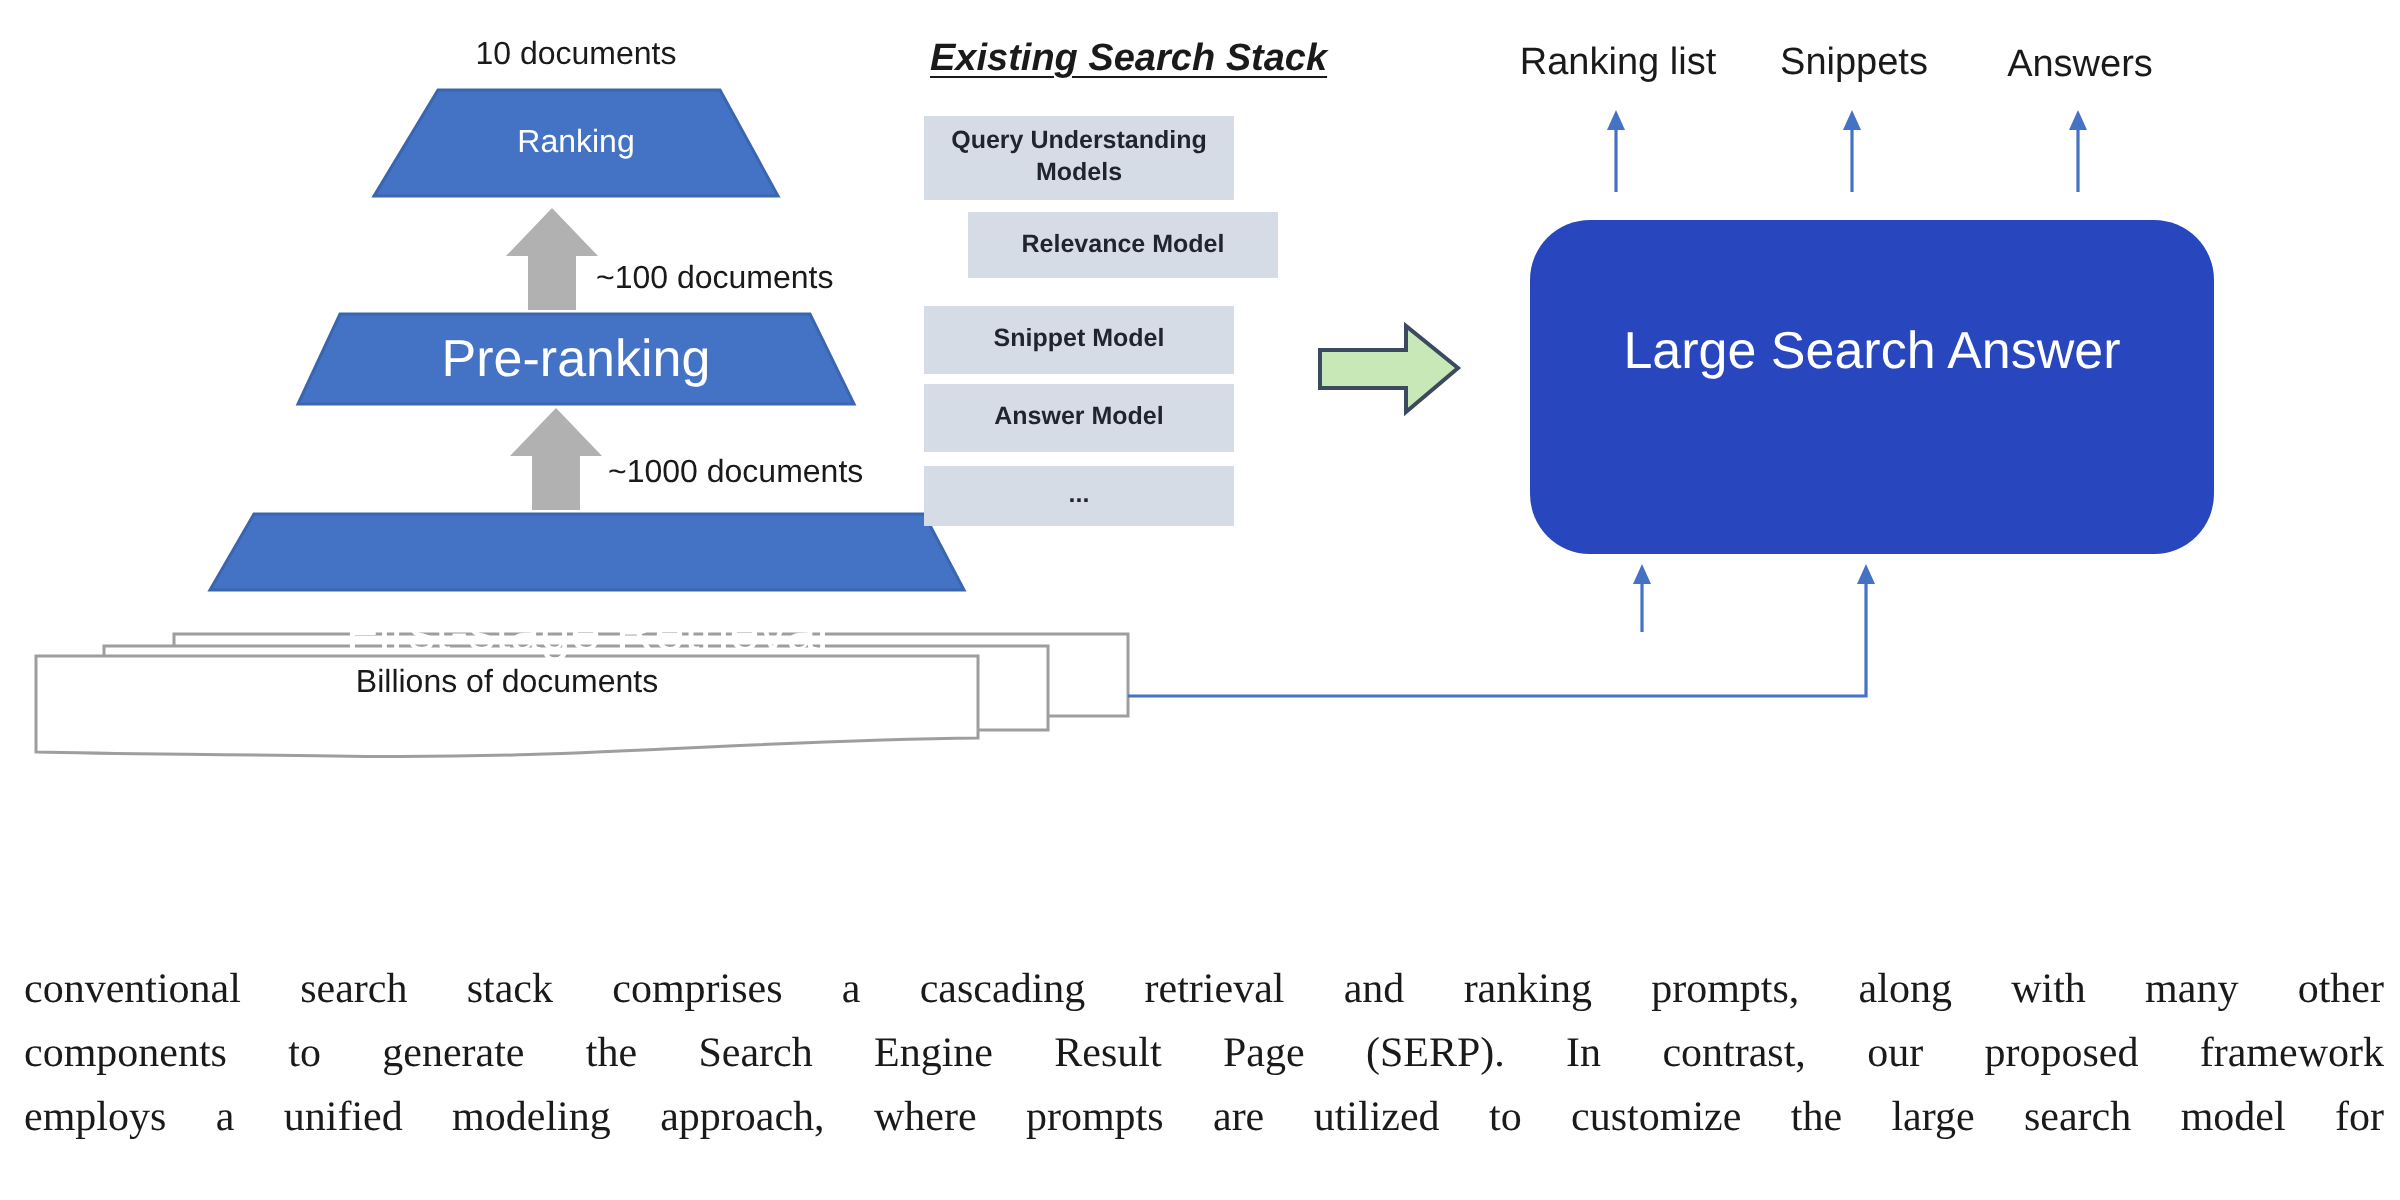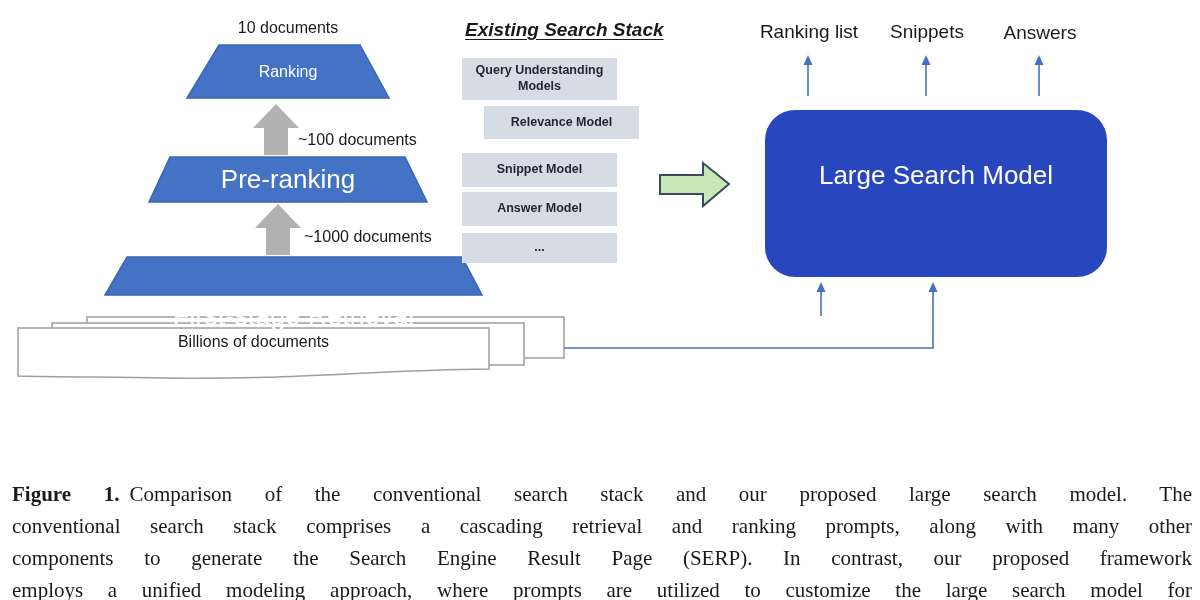--- a/index.html
+++ b/index.html
@@ -92,30 +92,27 @@
   <div class="lbl small-lbl center" style="left:16px;top:333px;width:471px;">Billions of documents</div>
 
   <div class="lbl stack-title" style="left:463px;top:19px;text-align:right;">Existing Search Stack</div>
   <div class="model-box" style="top:58px;height:42px;">Query Understanding Models</div>
   <div class="model-box" style="top:106px;height:33px;margin-left:22px;">Relevance Model</div>
   <div class="model-box" style="top:153px;height:34px;">Snippet Model</div>
   <div class="model-box" style="top:192px;height:34px;">Answer Model</div>
   <div class="model-box" style="top:233px;height:30px;">...</div>
 
   <div class="bigbox-text">
-    <div>Large Search Model</div>
+    <div>Large Search Answer</div>
   </div>
 
   <div class="out-lbl" style="left:752px;top:21px;width:110px;">Ranking list</div>
   <div class="out-lbl" style="left:880px;top:21px;width:90px;">Snippets</div>
   <div class="out-lbl" style="left:995px;top:22px;width:86px;">Answers</div>
 
 
   <div class="caption">
-    <div class="cap-line">
-      <span class="cap-prefix">Figure 1.</span><span>Comparison of the conventional search stack and our proposed large search model. The</span>
-    </div>
     <div class="cap-line">conventional search stack comprises a cascading retrieval and ranking prompts, along with many other</div>
     <div class="cap-line">components to generate the Search Engine Result Page (SERP). In contrast, our proposed framework</div>
     <div class="cap-line">employs a unified modeling approach, where prompts are utilized to customize the large search model for</div>
   </div>
 
 </div>
 
 </body></html>

